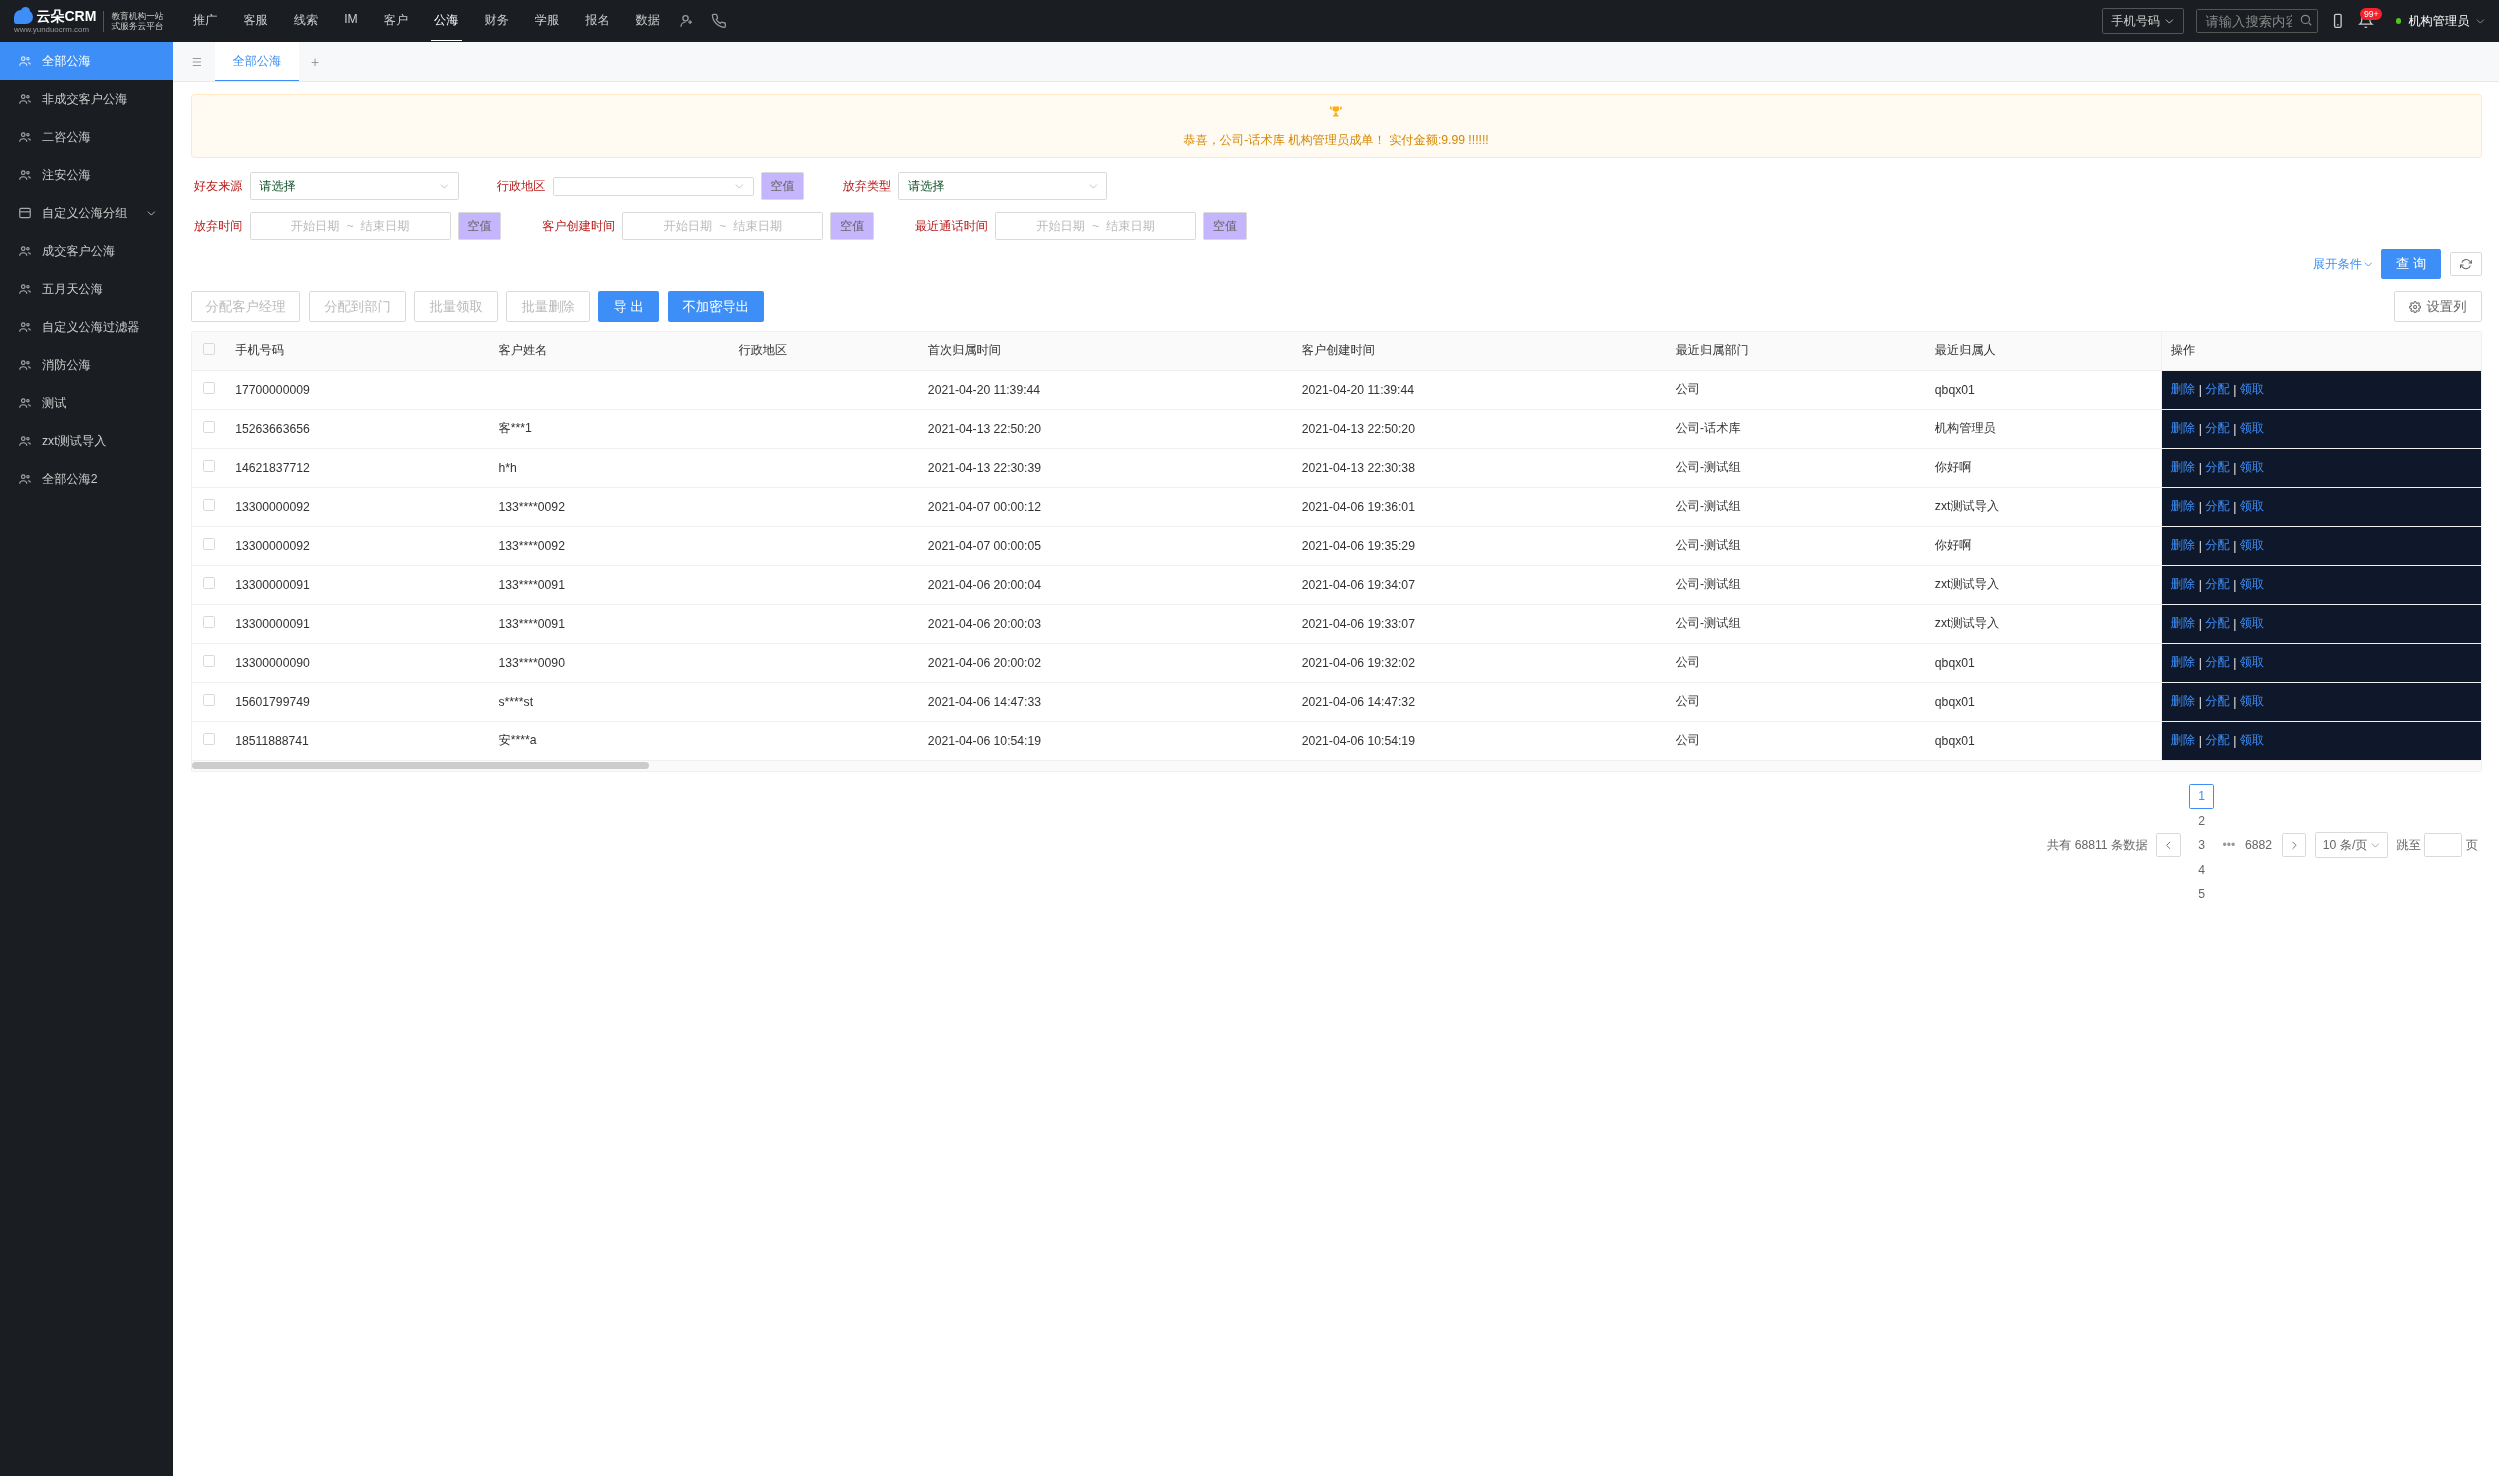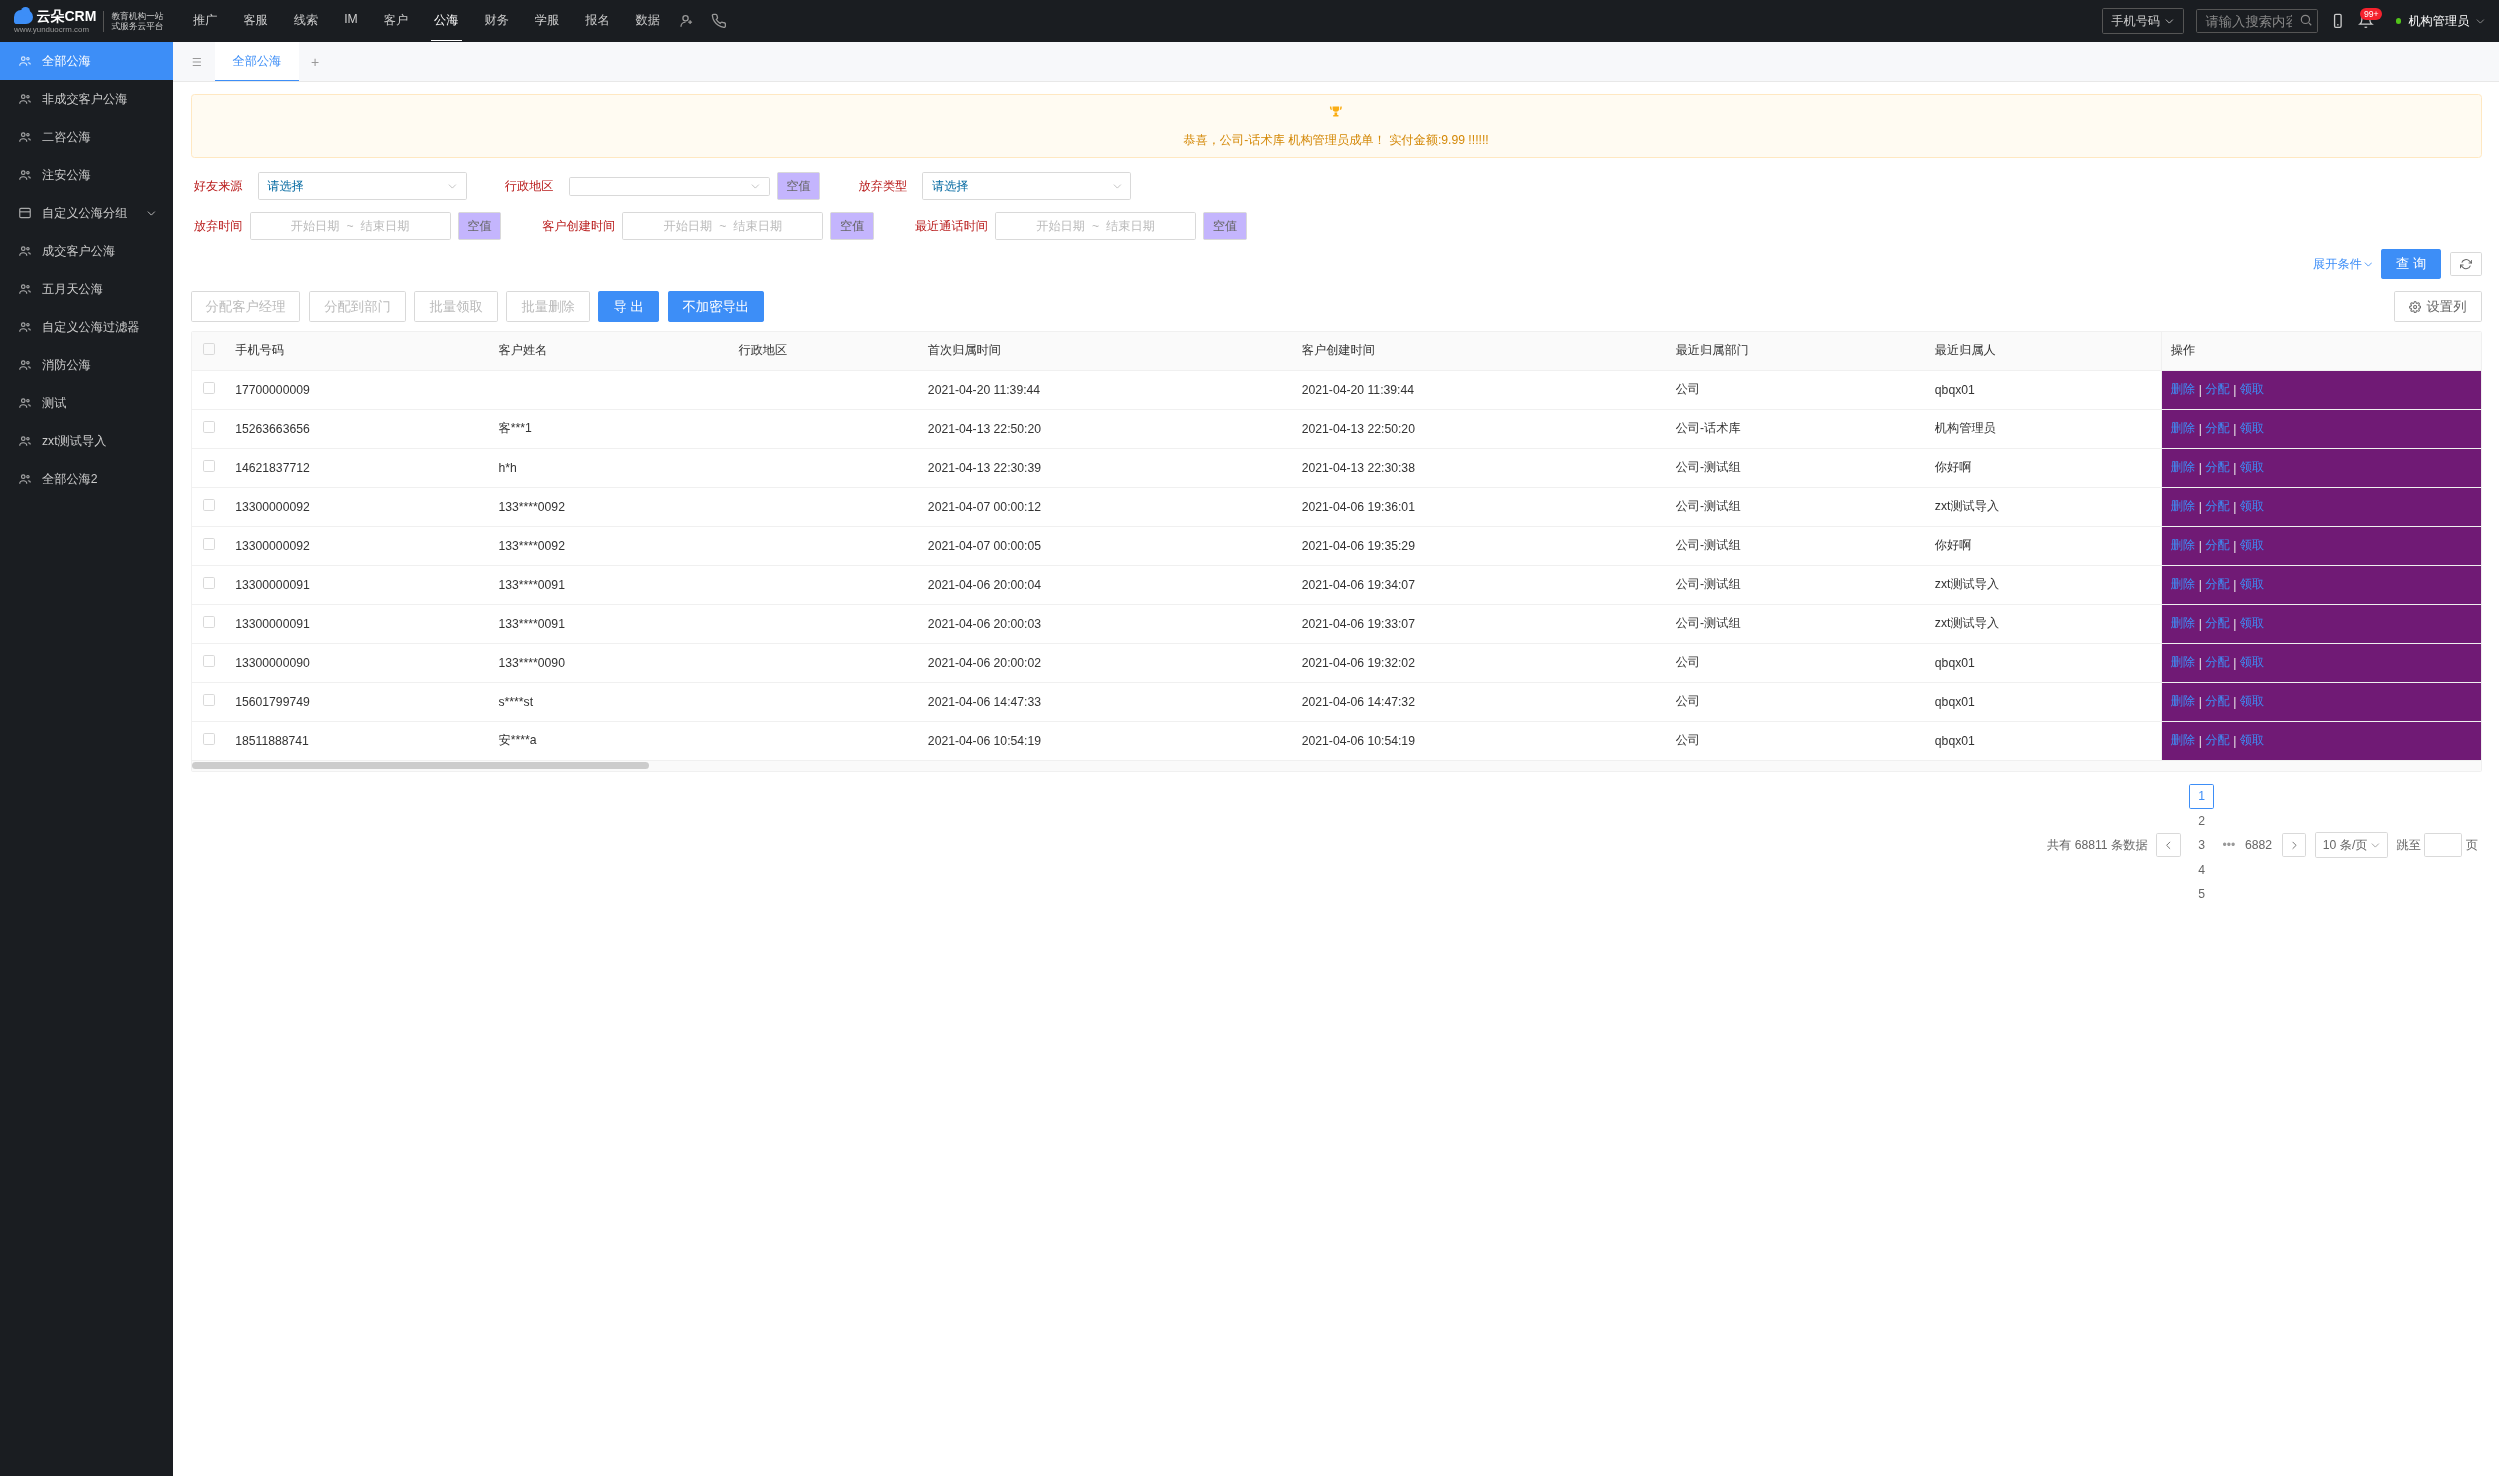--- a/index.html
+++ b/index.html
@@ -55,21 +55,21 @@
 
 
 .banner { border: 0.9px solid #ffe8c2; background: #fffbf2; border-radius: 3.5px; padding: 8.7px 14px; display: flex; align-items: center; gap: 12.2px; color: #d48806; font-size: 12.2px; flex-direction: column; }
 .trophy { color: #faad14; }
 
 
 .filters { margin-top: 14px; }
 .filter-row { display: flex; gap: 35px; margin-bottom: 12.2px; }
 .filter-group { display: flex; align-items: center; gap: 7px; }
 .filter-label { color: #b91c1c; font-size: 12.2px; min-width: 52px; text-align: right; }
-.select { border: 0.9px solid #d9d9d9; border-radius: 1.7px; padding: 4.4px 8.7px; min-width: 209px; display: flex; align-items: center; justify-content: space-between; color: #0369a1; cursor: pointer; background: #fff; margin-left: 8px; }
+.select { border: 0.9px solid #d9d9d9; border-radius: 1.7px; padding: 4.4px 8.7px; min-width: 209px; display: flex; align-items: center; justify-content: space-between; color: #14532d; cursor: pointer; background: #fff; }
 .select.narrow { min-width: 201px; }
 .empty-btn { border: 0.9px solid #d9d9d9; border-radius: 1.7px; padding: 4.4px 8.7px; color: #666; cursor: pointer; background: #c4b5fd; }
 .date-range { border: 0.9px solid #d9d9d9; border-radius: 1.7px; padding: 4.4px 8.7px; display: flex; align-items: center; gap: 7px; color: #bbb; background: #fff; min-width: 201px; justify-content: center; }
 .date-sep { color: #bbb; }
 
 .filter-actions { display: flex; justify-content: flex-end; align-items: center; gap: 8.7px; margin-top: -3.5px; }
 .link-expand { color: #3d8ef7; cursor: pointer; display: flex; align-items: center; gap: 1.7px; }
 .btn { border: 0.9px solid #d9d9d9; background: #fff; padding: 5.2px 14px; border-radius: 1.7px; cursor: pointer; color: #666; }
 .btn.primary { background: #3d8ef7; color: #fff; border-color: #3d8ef7; }
 .btn.icon-only { padding: 5.2px 8.7px; }
@@ -78,21 +78,21 @@
 
 .toolbar { display: flex; gap: 8.7px; margin: 12.2px 0 8.7px; align-items: center; }
 .toolbar-right { margin-left: auto; display: flex; gap: 8.7px; }
 
 
 .table-wrap { border: 0.9px solid #f0f0f0; border-radius: 1.7px; overflow: hidden; }
 .table { width: 100%; border-collapse: collapse; }
 .table th { background: #fafafa; text-align: left; padding: 10.5px 8.7px; font-weight: 500; color: #333; border-bottom: 0.9px solid #f0f0f0; font-size: 12.2px; }
 .table td { padding: 10.5px 8.7px; border-bottom: 0.9px solid #f0f0f0; color: #333; font-size: 12.2px; }
 .table th:first-child, .table td:first-child { width: 35px; text-align: center; }
-.table th.action-col, .table td.action-col { position: sticky; right: 0; background: #701a75; border-left: 0.9px solid #f0f0f0; }
+.table th.action-col, .table td.action-col { position: sticky; right: 0; background: #0f172a; border-left: 0.9px solid #f0f0f0; }
 .table th.action-col { background: #fafafa; }
 .checkbox { width: 12.2px; height: 12.2px; border: 0.9px solid #d9d9d9; border-radius: 1.7px; display: inline-block; cursor: pointer; }
 .row-actions { display: flex; gap: 3.5px; align-items: center; }
 .row-action { color: #3d8ef7; cursor: pointer; }
 .row-sep { color: #e8e8e8; }
 .hscroll { height: 10.5px; background: #fafafa; position: relative; }
 .hscroll-thumb { position: absolute; left: 0; top: 1.7px; height: 7px; width: 20%; background: #ccc; border-radius: 3.5px; cursor: pointer; }
 
 
 .pagination { display: flex; justify-content: flex-end; align-items: center; gap: 8.7px; padding: 12.2px 3.5px 3.5px; font-size: 12.2px; color: #666; }

